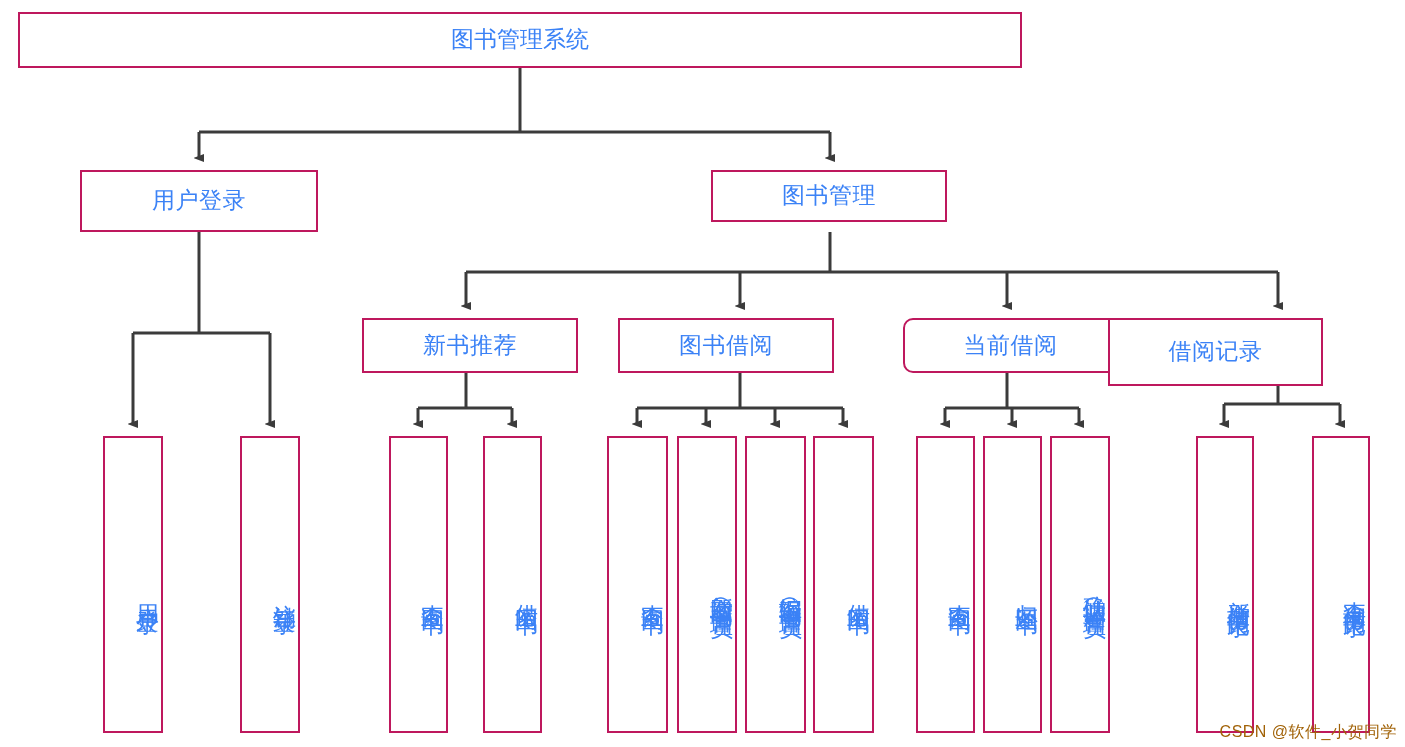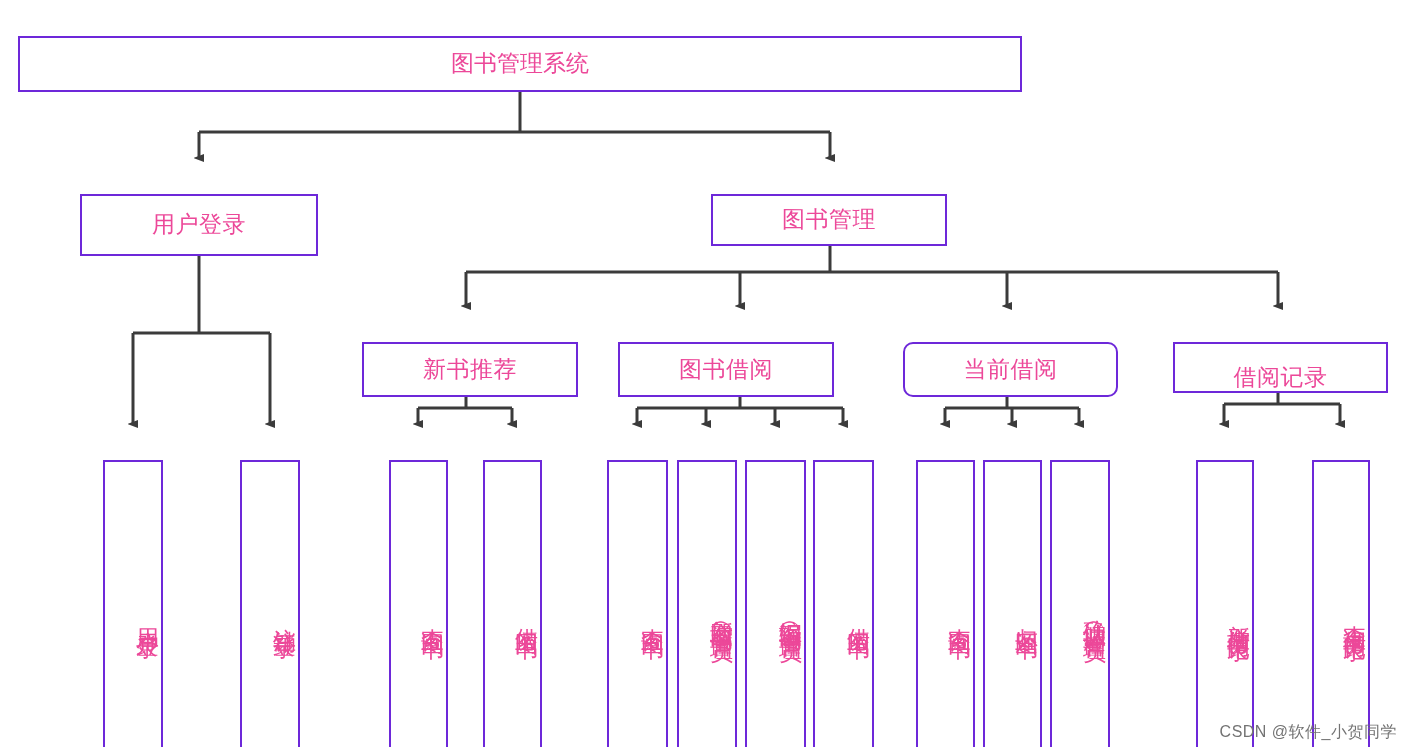--- a/index.html
+++ b/index.html
@@ -20,28 +20,27 @@
   #diagram-svg {
     position: absolute;
     left: 0;
     top: 0;
     width: 1405px;
     height: 747px;
   }
   .node {
     position: absolute;
     box-sizing: border-box;
-    border: 2px solid #6d28d9;
+    border: 2px solid #be185d;
     background: #ffffff;
     display: flex;
     align-items: center;
     justify-content: center;
-    color: #ec4899;
+    color: #3b82f6;
     line-height: 1.18;
-    margin-top: 24px;
   }
   .node-h {
     font-size: 23px;
     letter-spacing: 0.5px;
   }
   .node-root {
     font-size: 23px;
   }
   .node-v {
     writing-mode: vertical-rl;
@@ -54,21 +53,21 @@
   }
   .node-v .vtext {
     writing-mode: vertical-rl;
     text-orientation: upright;
   }
   .watermark {
     position: absolute;
     right: 8px;
     bottom: 4px;
     font-size: 16px;
-    color: #737373;
+    color: #a16207;
     white-space: nowrap;
     letter-spacing: 0.5px;
   }
 </style>
 </head>
 <body>
 
 <div id="canvas">
 
   <svg id="diagram-svg" viewBox="0 0 1405 747" xmlns="http://www.w3.org/2000/svg">
@@ -134,21 +133,21 @@
 
   <div class="node node-h" style="left:362px; top:318px; width:216px; height:55px;font-family:Liberation Serif, serif;">
     <span>新书推荐</span>
   </div>
   <div class="node node-h" style="left:618px; top:318px; width:216px; height:55px;">
     <span>图书借阅</span>
   </div>
   <div class="node node-h" style="left:903px; top:318px; width:215px; height:55px;border-radius:10px;">
     <span>当前借阅</span>
   </div>
-  <div class="node node-h" style="left:1173px; top:318px; width:215px; height:51px;align-items:flex-end;">
+  <div class="node node-h" style="left:1108px; top:318px; width:215px; height:68px;">
     <span>借阅记录</span>
   </div>
 
   <div class="node node-v" style="left:103px; top:436px; width:60px; height:297px;">
     <span class="vtext">用户登录</span>
   </div>
   <div class="node node-v" style="left:240px; top:436px; width:60px; height:297px;">
     <span class="vtext">注销登录</span>
   </div>
 

